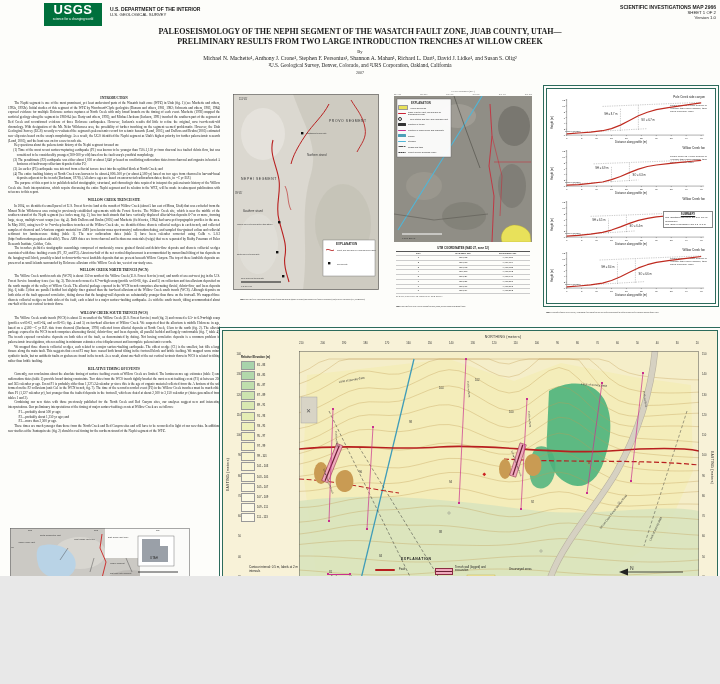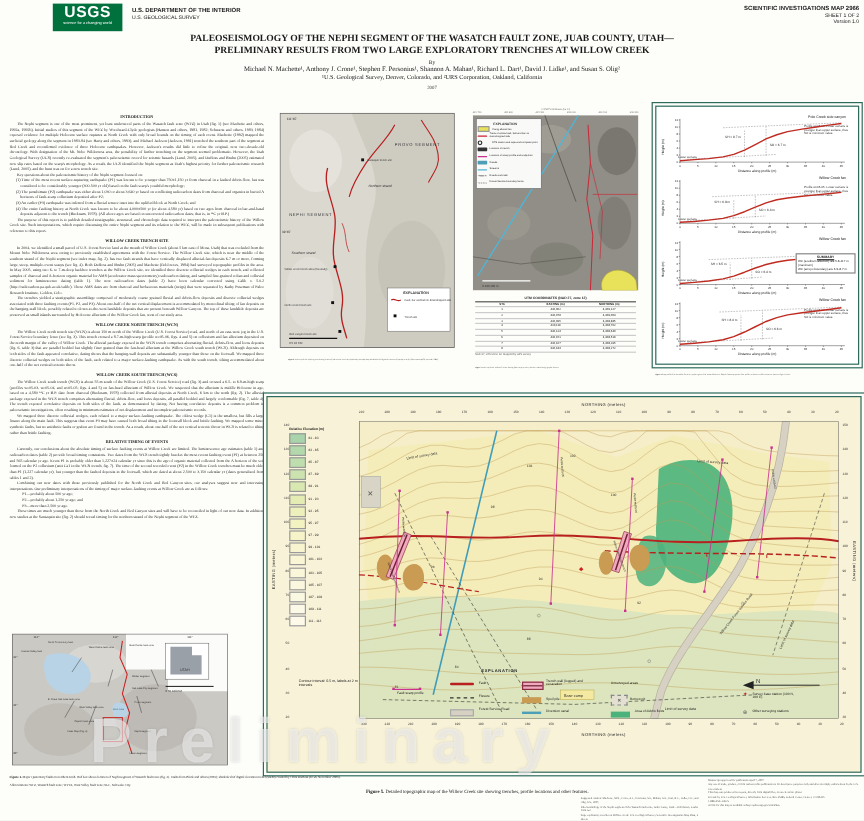--- a/index.html
+++ b/index.html
@@ -1,16 +1,16 @@
 <!DOCTYPE html>
 <html><head>
 <meta charset="utf-8">
 <style>
 html,body{margin:0;padding:0;background:#e8e8e8}
-#sheet{position:relative;width:720px;height:684px;background:#fdfdfa;font-family:"Liberation Serif",serif;color:#1a1a1a;overflow:hidden}
+#sheet{position:relative;width:720px;height:576px;background:#fdfdfa;font-family:"Liberation Serif",serif;color:#1a1a1a;overflow:hidden}
 .abs{position:absolute}
 .sc{transform-origin:0 0}
 
 #logo{left:44px;top:3px;width:58px;height:23px;background:#00703c;color:#fff;text-align:center}
 #logo .lg1{font:bold 13px "Liberation Sans",sans-serif;letter-spacing:.5px;line-height:14px}
 #logo .lg2{font:3.2px "Liberation Sans",sans-serif;line-height:4px}
 .hl1{font:bold 5px "Liberation Sans",sans-serif;color:#222}
 .hl2{font:4.3px "Liberation Sans",sans-serif;color:#222}
 #pub{left:520px;top:4px;width:196px;text-align:right}
 
@@ -107,21 +107,21 @@
     <div class="hl2">U.S. GEOLOGICAL SURVEY</div>
   </div>
   <div class="abs" id="pub">
     <div class="hl1">SCIENTIFIC INVESTIGATIONS MAP 2966</div>
     <div class="hl2">SHEET 1 OF 2</div>
     <div class="hl2">Version 1.0</div>
   </div>
 
   <div class="abs" id="titleblk">
     <div class="t1">PALEOSEISMOLOGY OF THE NEPHI SEGMENT OF THE WASATCH FAULT ZONE, JUAB COUNTY, UTAH—</div>
-    <div class="t1">PRELIMINARY RESULTS FROM TWO LARGE EXPLORATORY TRENCHES AT WILLOW CREEK</div>
+    <div class="t1">PRELIMINARY RESULTS FROM TWO LARGE INTRODUCTION TRENCHES AT WILLOW CREEK</div>
     <div class="by">By</div>
     <div class="auth">Michael N. Machette¹, Anthony J. Crone¹, Stephen F. Personius¹, Shannon A. Mahan¹, Richard L. Dart¹, David J. Lidke¹, and Susan S. Olig²</div>
     <div class="affil">¹U.S. Geological Survey, Denver, Colorado, and ²URS Corporation, Oakland, California</div>
     <div class="yr">2007</div>
   </div>
 
   <div class="abs" id="article">
     <div id="artinner" class="sc">
 
     <div class="blk-h">INTRODUCTION</div>

